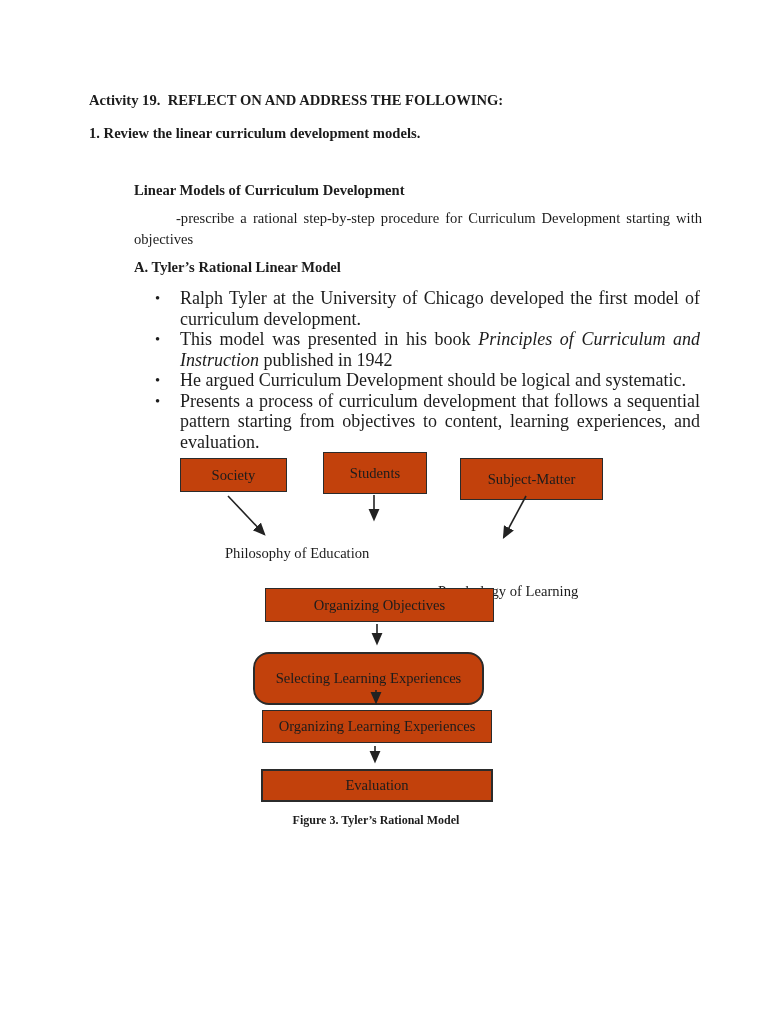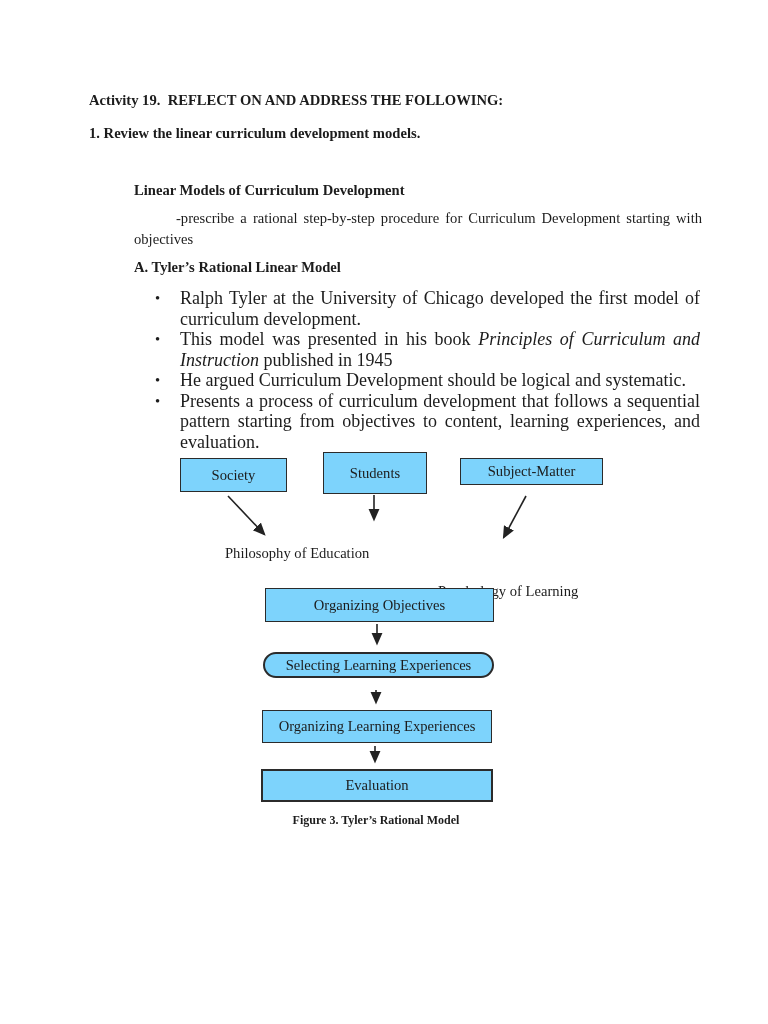--- a/index.html
+++ b/index.html
@@ -43,21 +43,21 @@
     width:520px;
     text-align:justify;
     font-size:18px;
     line-height:20.5px;
   }
   .bullet-text em { font-style:italic; }
   
   .dbox {
     position:absolute;
     border:1.5px solid #2b2b2b;
-    background:#7dd3fc;
+    background:#c2410c;
     display:flex; align-items:center; justify-content:center;
     font-size:14.6px;
     box-sizing:border-box;
     text-align:center;
   }
   .dbox.thick { border-width:2.5px; }
   .dlabel {
     position:absolute;
     font-size:14.6px;
     white-space:nowrap;
@@ -88,41 +88,41 @@
 
 <div class="abs txt bold" style="left:134px; top:257px;">A. Tyler’s Rational Linear Model</div>
 
 <ul class="abs bullets" style="left:155px; top:288px;">
   <li>
     <span class="bullet-marker">•</span>
     <span class="bullet-text"><span>Ralph Tyler at the University of Chicago developed the first model of curriculum development.</span><em></em><span></span></span>
   </li>
   <li>
     <span class="bullet-marker">•</span>
-    <span class="bullet-text"><span>This model was presented in his book </span><em>Principles of Curriculum and Instruction</em><span> published in 1945</span></span>
+    <span class="bullet-text"><span>This model was presented in his book </span><em>Principles of Curriculum and Instruction</em><span> published in 1942</span></span>
   </li>
   <li>
     <span class="bullet-marker">•</span>
     <span class="bullet-text"><span>He argued Curriculum Development should be logical and systematic.</span><em></em><span></span></span>
   </li>
   <li>
     <span class="bullet-marker">•</span>
     <span class="bullet-text"><span>Presents a process of curriculum development that follows a sequential pattern starting from objectives to content, learning experiences, and evaluation.</span><em></em><span></span></span>
   </li>
 </ul>
 
 <div class="dbox" style="left:180px; top:458px; width:107px; height:34px;">Society</div>
 <div class="dbox" style="left:323px; top:452px; width:104px; height:42px;">Students</div>
-<div class="dbox" style="left:460px; top:458px; width:143px; height:27px;">Subject-Matter</div>
+<div class="dbox" style="left:460px; top:458px; width:143px; height:42px;">Subject-Matter</div>
 
 <div class="dlabel" style="left:181px; top:545px;margin-left:44px;">Philosophy of Education</div>
 <div class="dlabel" style="left:438px; top:545px;margin-top:38px;">Psychology of Learning</div>
 
 <div class="dbox" style="left:265px; top:588px; width:229px; height:34px;">Organizing Objectives</div>
-<div class="dbox thick" style="left:263px; top:652px; width:231px; height:26px;border-radius:16px;">Selecting Learning Experiences</div>
+<div class="dbox thick" style="left:253px; top:652px; width:231px; height:53px;border-radius:16px;">Selecting Learning Experiences</div>
 <div class="dbox" style="left:262px; top:710px; width:230px; height:33px;">Organizing Learning Experiences</div>
 <div class="dbox thick" style="left:261px; top:769px; width:232px; height:33px;">Evaluation</div>
 
 <div class="caption" style="left:226px; top:813px; width:300px;">Figure 3. Tyler’s Rational Model</div>
 
 <svg class="arrows" viewBox="0 0 768 1024">
   <defs>
     <marker id="ah" orient="auto" markerWidth="9" markerHeight="8" refX="6.5" refY="3.5">
       <path d="M0,0 L8,3.5 L0,7 z" fill="#222222"></path>
     </marker>

